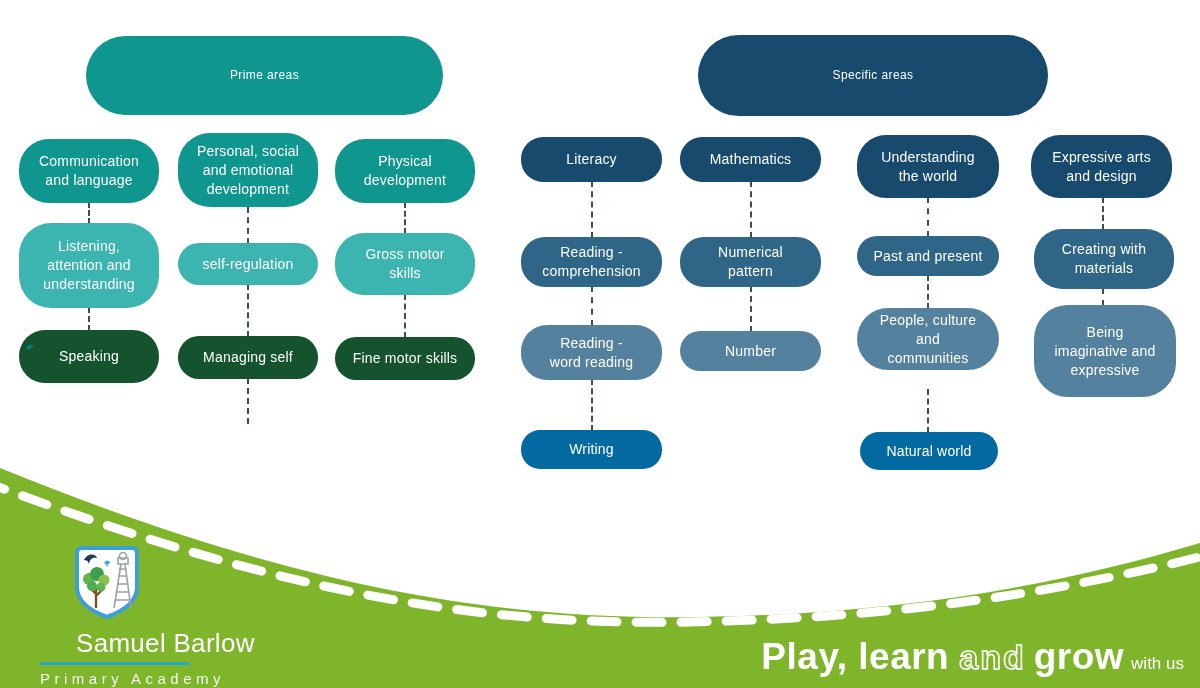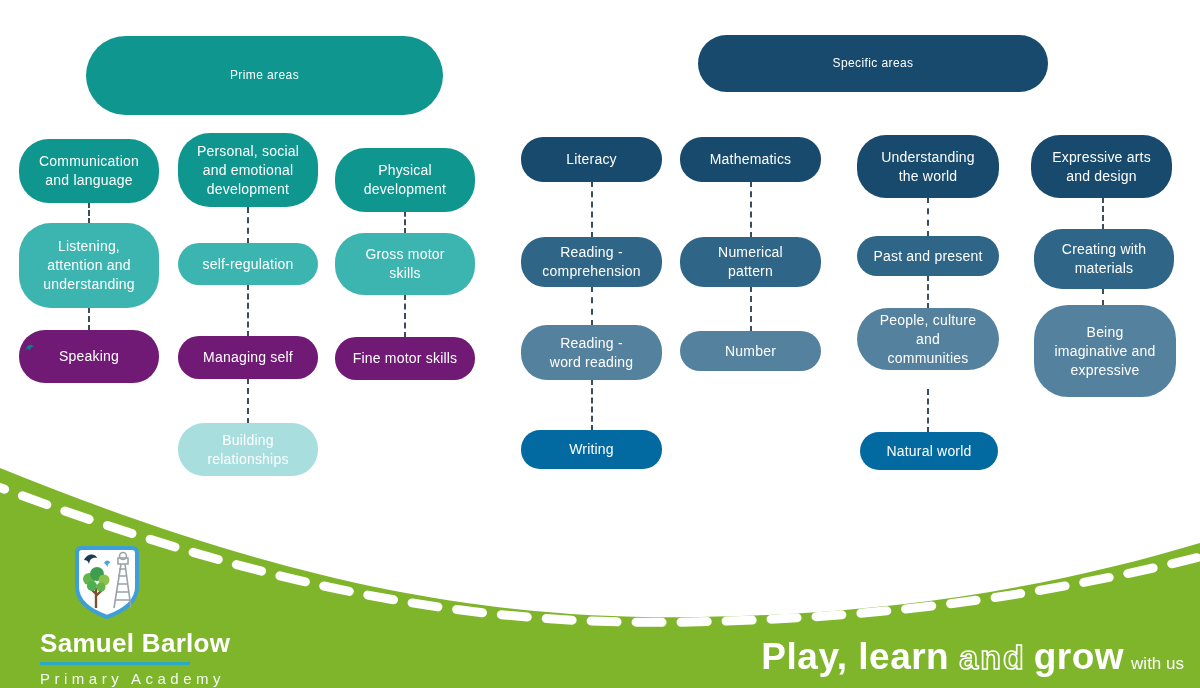--- a/index.html
+++ b/index.html
@@ -16,40 +16,41 @@
     text-align:center;color:#ffffff;
     white-space:pre-line;
     font-size:14px;line-height:19px;letter-spacing:.2px;
     z-index:3;
   }
   .hdr{
     font-size:12px;letter-spacing:.4px;
   }
   .teal1{background:#0E968F;}
   .teal2{background:#3CB5B1;}
-  .teal3{background:#701a75;}
+  .teal3{background:#14532d;}
   .teal4{background:#A9DEDF;}
   .navy{background:#174A6C;}
   .blue2{background:#2F6586;}
   .blue3{background:#54819E;}
   .blue4{background:#0369a1;}
   
   .connector{
     position:absolute;width:0;
     border-left:2px dashed #3A4E59;
     z-index:1;
   }
   
   .wave-svg{position:absolute;left:0;top:0;z-index:4;pointer-events:none;}
   
   .logo{position:absolute;left:40px;top:546px;z-index:6;width:230px;}
   .logo .shield{margin-left:34px;}
   .school-name{
-    color:#ffffff;font-size:26px;font-weight:700;letter-spacing:.3px;
+    color:#ffffff;font-size:26px;font-weight:400;letter-spacing:.3px;
     margin-top:4px;
+    margin-left:36px;
   }
   .school-underline{width:150px;height:3px;background:#2BAAC2;margin-top:3px;}
   .school-subtitle{
     color:#f2faf4;font-size:15px;letter-spacing:4.5px;margin-top:5px;font-weight:400;
   }
   
   .tagline{
     position:absolute;right:16px;bottom:10px;z-index:6;
     display:flex;align-items:baseline;color:#ffffff;white-space:pre;
   }
@@ -79,38 +80,36 @@
   <div class="connector" style="left:591px;top:379px;height:52px;"></div>
   <div class="connector" style="left:750px;top:181px;height:57px;"></div>
   <div class="connector" style="left:750px;top:286px;height:46px;"></div>
   <div class="connector" style="left:927px;top:197px;height:40px;"></div>
   <div class="connector" style="left:927px;top:275px;height:34px;"></div>
   <div class="connector" style="left:927px;top:389px;height:44px;"></div>
   <div class="connector" style="left:1102px;top:197px;height:33px;"></div>
   <div class="connector" style="left:1102px;top:288px;height:18px;"></div>
 
   <div class="node teal1 hdr" style="left:86px;top:36px;width:357px;height:79px;border-radius:40px;">Prime areas</div>
-  <div class="node navy hdr" style="left:698px;top:35px;width:350px;height:57px;border-radius:41px;">Specific areas</div>
+  <div class="node navy hdr" style="left:698px;top:35px;width:350px;height:81px;border-radius:41px;">Specific areas</div>
 
   <div class="node teal1" style="left:19px;top:139px;width:140px;height:64px;border-radius:30px;">Communication
 and language</div>
   <div class="node teal2" style="left:19px;top:223px;width:140px;height:85px;border-radius:32px;">Listening,
 attention and
 understanding</div>
   <div class="node teal3" style="left:19px;top:330px;width:140px;height:53px;border-radius:26px;">Speaking</div>
 
   <div class="node teal1" style="left:178px;top:133px;width:140px;height:74px;border-radius:32px;">Personal, social
 and emotional
 development</div>
   <div class="node teal2" style="left:178px;top:243px;width:140px;height:42px;border-radius:21px;">self-regulation</div>
   <div class="node teal3" style="left:178px;top:336px;width:140px;height:43px;border-radius:21px;">Managing self</div>
-  <div class="node teal4" style="left:178px;top:423px;width:140px;height:53px;border-radius:26px;">Building
-relationships</div>
 
-  <div class="node teal1" style="left:335px;top:148px;width:140px;height:64px;border-radius:30px;">Physical
+  <div class="node teal1" style="left:335px;top:139px;width:140px;height:64px;border-radius:30px;">Physical
 development</div>
   <div class="node teal2" style="left:335px;top:233px;width:140px;height:62px;border-radius:29px;text-align:center;">Gross motor
 skills</div>
   <div class="node teal3" style="left:335px;top:337px;width:140px;height:43px;border-radius:21px;">Fine motor skills</div>
 
   <div class="node navy" style="left:521px;top:137px;width:141px;height:45px;border-radius:22px;">Literacy</div>
   <div class="node blue2" style="left:521px;top:237px;width:141px;height:50px;border-radius:24px;">Reading -
 comprehension</div>
   <div class="node blue3" style="left:521px;top:325px;width:141px;height:55px;border-radius:26px;">Reading -
 word reading</div>

